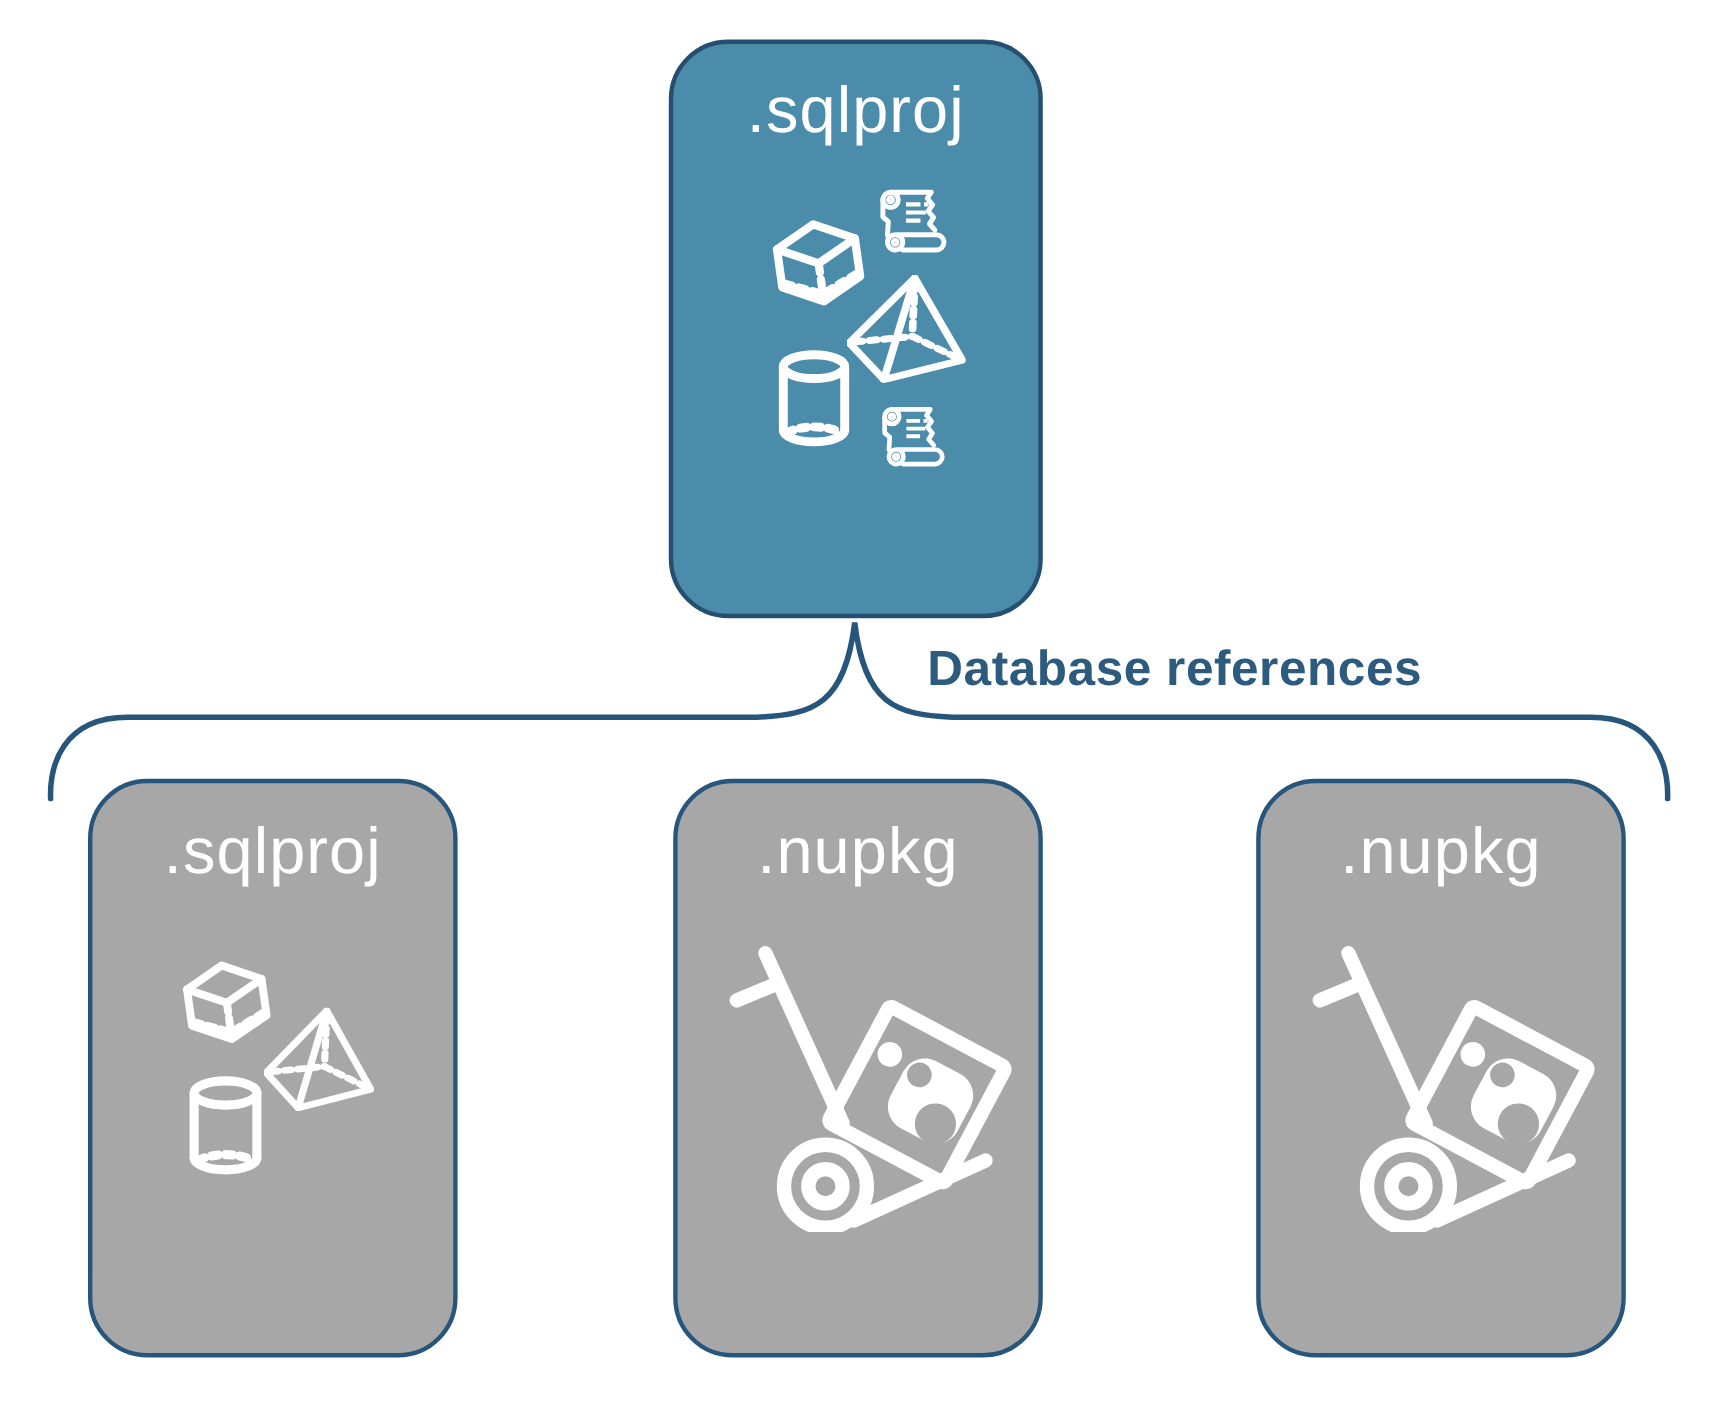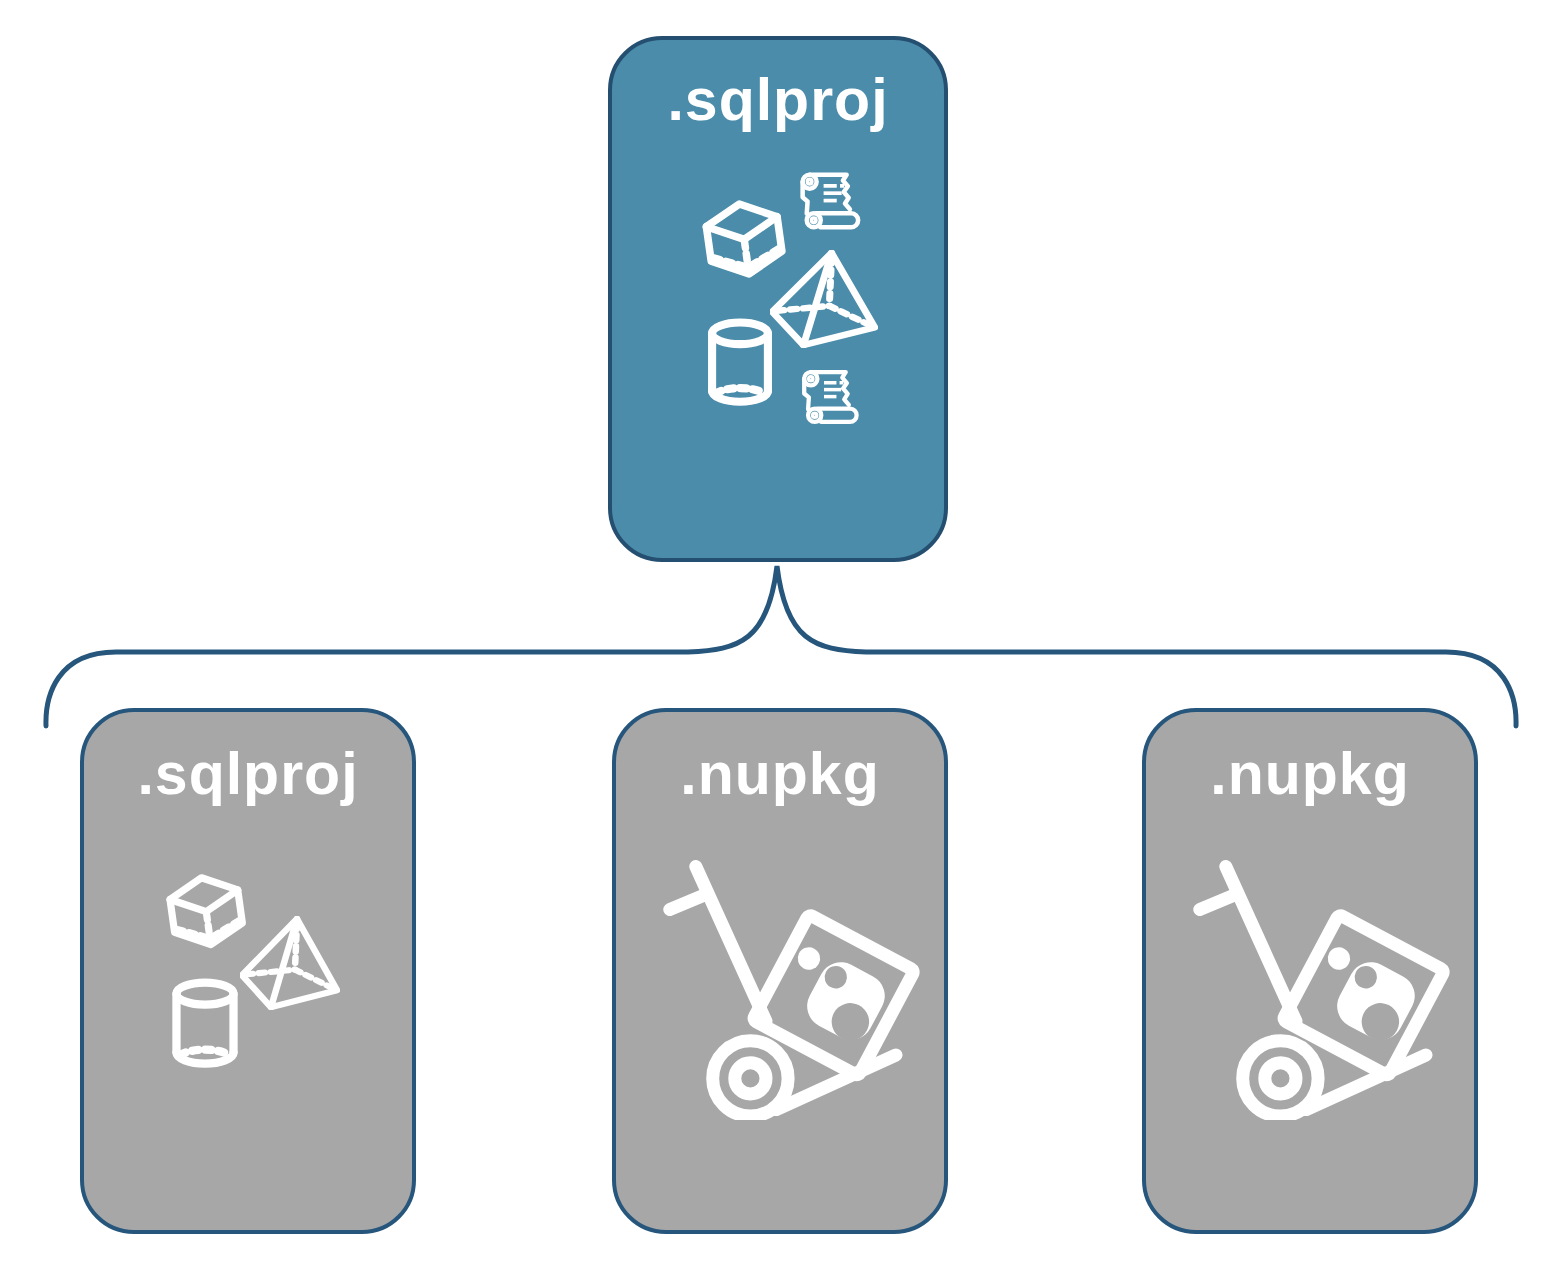--- a/index.html
+++ b/index.html
@@ -25,21 +25,21 @@
     top:708px;width:336px;height:526px;
     background:#a7a7a7;
   }
   .node--child1{left:80px;}
   .node--child2{left:612px;}
   .node--child3{left:1142px;}
   .node__label{
     display:block;
     text-align:center;
     color:#ffffff;
-    font-weight:bold;
+    font-weight:normal;
     font-size:59px;
     letter-spacing:1px;
     padding-top:30px;
     line-height:1.1;
   }
   .node--root .node__label{padding-top:28px;}
   .icon{position:absolute;}
   .edge-label{
     position:absolute;
     left:843px;top:582px;
@@ -127,20 +127,21 @@
           <circle cx="-15" cy="-8" r="4.3" fill="#ffffff"></circle>
         </g>
       </symbol>
     </defs>
   </svg>
 
   <svg class="brace-svg" viewBox="0 0 1566 1274">
     <path d="M46,726 C45,696 57,652 116,652 L688,652 C740,650 768,640 777,566 C786,640 814,650 866,652 L1446,652 C1505,652 1517,696 1516,726" fill="none" stroke="#27567c" stroke-width="5" stroke-linecap="round"></path>
   </svg>
 
+  <div class="edge-label">Database references</div>
 
   <div class="node node--root">
     <span class="node__label">.sqlproj</span>
     <svg class="icon" style="left:86px;top:158px;width:94px;height:94px">
         <use href="#sym-cube"></use>
       </svg>
     <svg class="icon" style="left:182px;top:126px;width:74px;height:70px">
         <use href="#sym-scroll"></use>
       </svg>
     <svg class="icon" style="left:158px;top:210px;width:108px;height:98px" preserveAspectRatio="none" viewBox="0 0 100 100">

